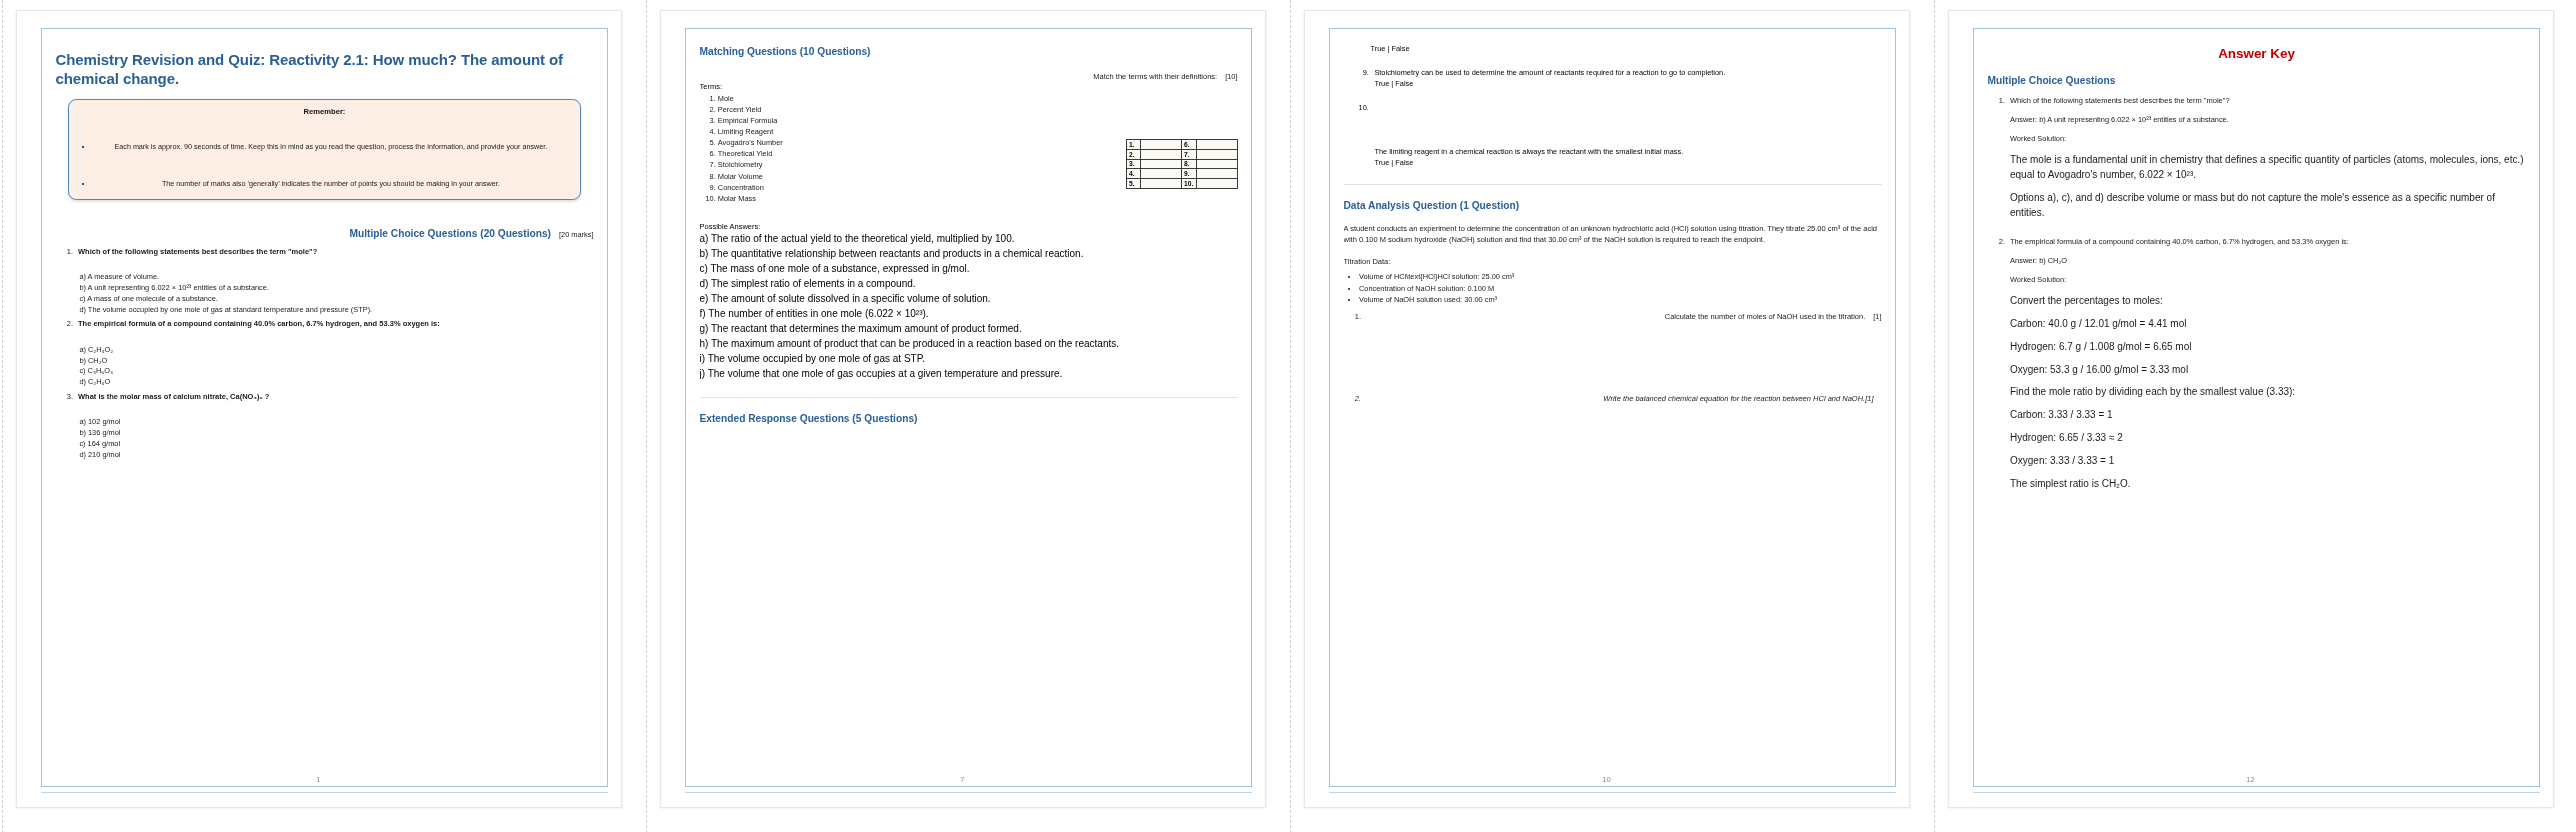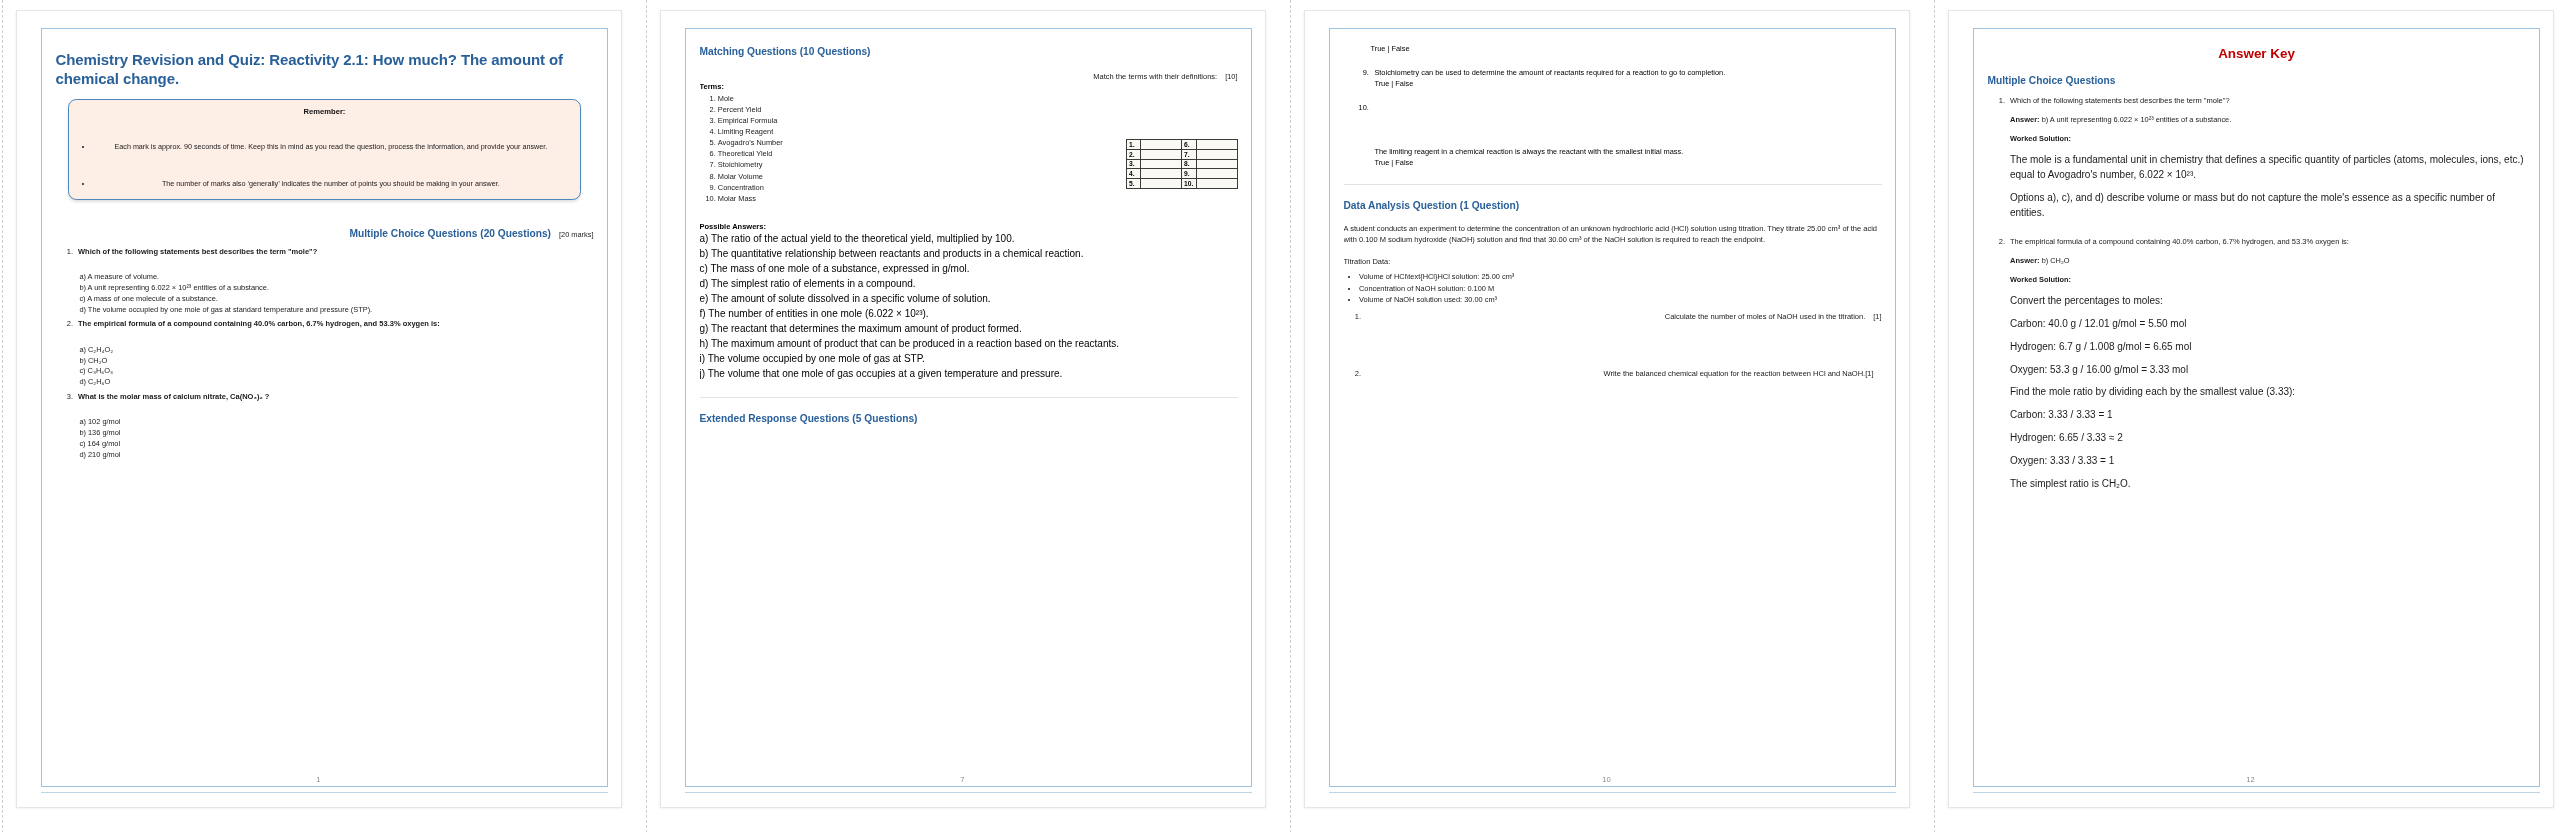--- a/index.html
+++ b/index.html
@@ -196,21 +196,21 @@
   ol.terms {
     margin: 1.4px 0 0 0;
     padding-left: 18.3px;
   }
   ol.terms > li {
     font-size: 7.4px;
     line-height: 1.50;
   }
 
   .label-bold {
-    font-weight: bold;
+    font-weight: normal;
     font-size: 7.5px;
   }
 
   .answers-list div {
     font-size: 10px;
     line-height: 1.50;
   }
 
   
   .match-wrap {
@@ -468,21 +468,21 @@
           <li>Volume of NaOH solution used: 30.00 cm³</li>
         </ul>
 
         <ol class="q-list">
           <li>
             <div class="section-head-row">
               <span>Calculate the number of moles of NaOH used in the titration.</span>
               <span class="marks">[1]</span>
             </div>
           </li>
-          <li style="margin-top:45px;">
+          <li style="margin-top:70px;font-style:italic;">
             <div class="section-head-row">
               <span>Write the balanced chemical equation for the reaction between HCl and NaOH.[1]</span>
               <span class="marks"></span>
             </div>
           </li>
         </ol>
 
       </div>
       <div class="page-number">10</div>
       <div class="page-footrule"></div>
@@ -513,21 +513,21 @@
             <div class="ak-line">Options a), c), and d) describe volume or mass but do not capture the mole's essence as a specific number of entities.</div>
           </li>
           <li style="margin-top:15.5px;">
             <div>The empirical formula of a compound containing 40.0% carbon, 6.7% hydrogen, and 53.3% oxygen is:</div>
             <div class="ak-block">
               <span class="label-bold">Answer:</span>
               <span>b) CH₂O</span>
             </div>
             <div class="ak-block label-bold">Worked Solution:</div>
             <div class="ak-line">Convert the percentages to moles:</div>
-            <div class="ak-line">Carbon: 40.0 g / 12.01 g/mol = 5.50 mol</div>
+            <div class="ak-line">Carbon: 40.0 g / 12.01 g/mol = 4.41 mol</div>
             <div class="ak-line">Hydrogen: 6.7 g / 1.008 g/mol = 6.65 mol</div>
             <div class="ak-line">Oxygen: 53.3 g / 16.00 g/mol = 3.33 mol</div>
             <div class="ak-line">Find the mole ratio by dividing each by the smallest value (3.33):</div>
             <div class="ak-line">Carbon: 3.33 / 3.33 = 1</div>
             <div class="ak-line">Hydrogen: 6.65 / 3.33 ≈ 2</div>
             <div class="ak-line">Oxygen: 3.33 / 3.33 = 1</div>
             <div class="ak-line">The simplest ratio is CH₂O.</div>
           </li>
         </ol>
 

